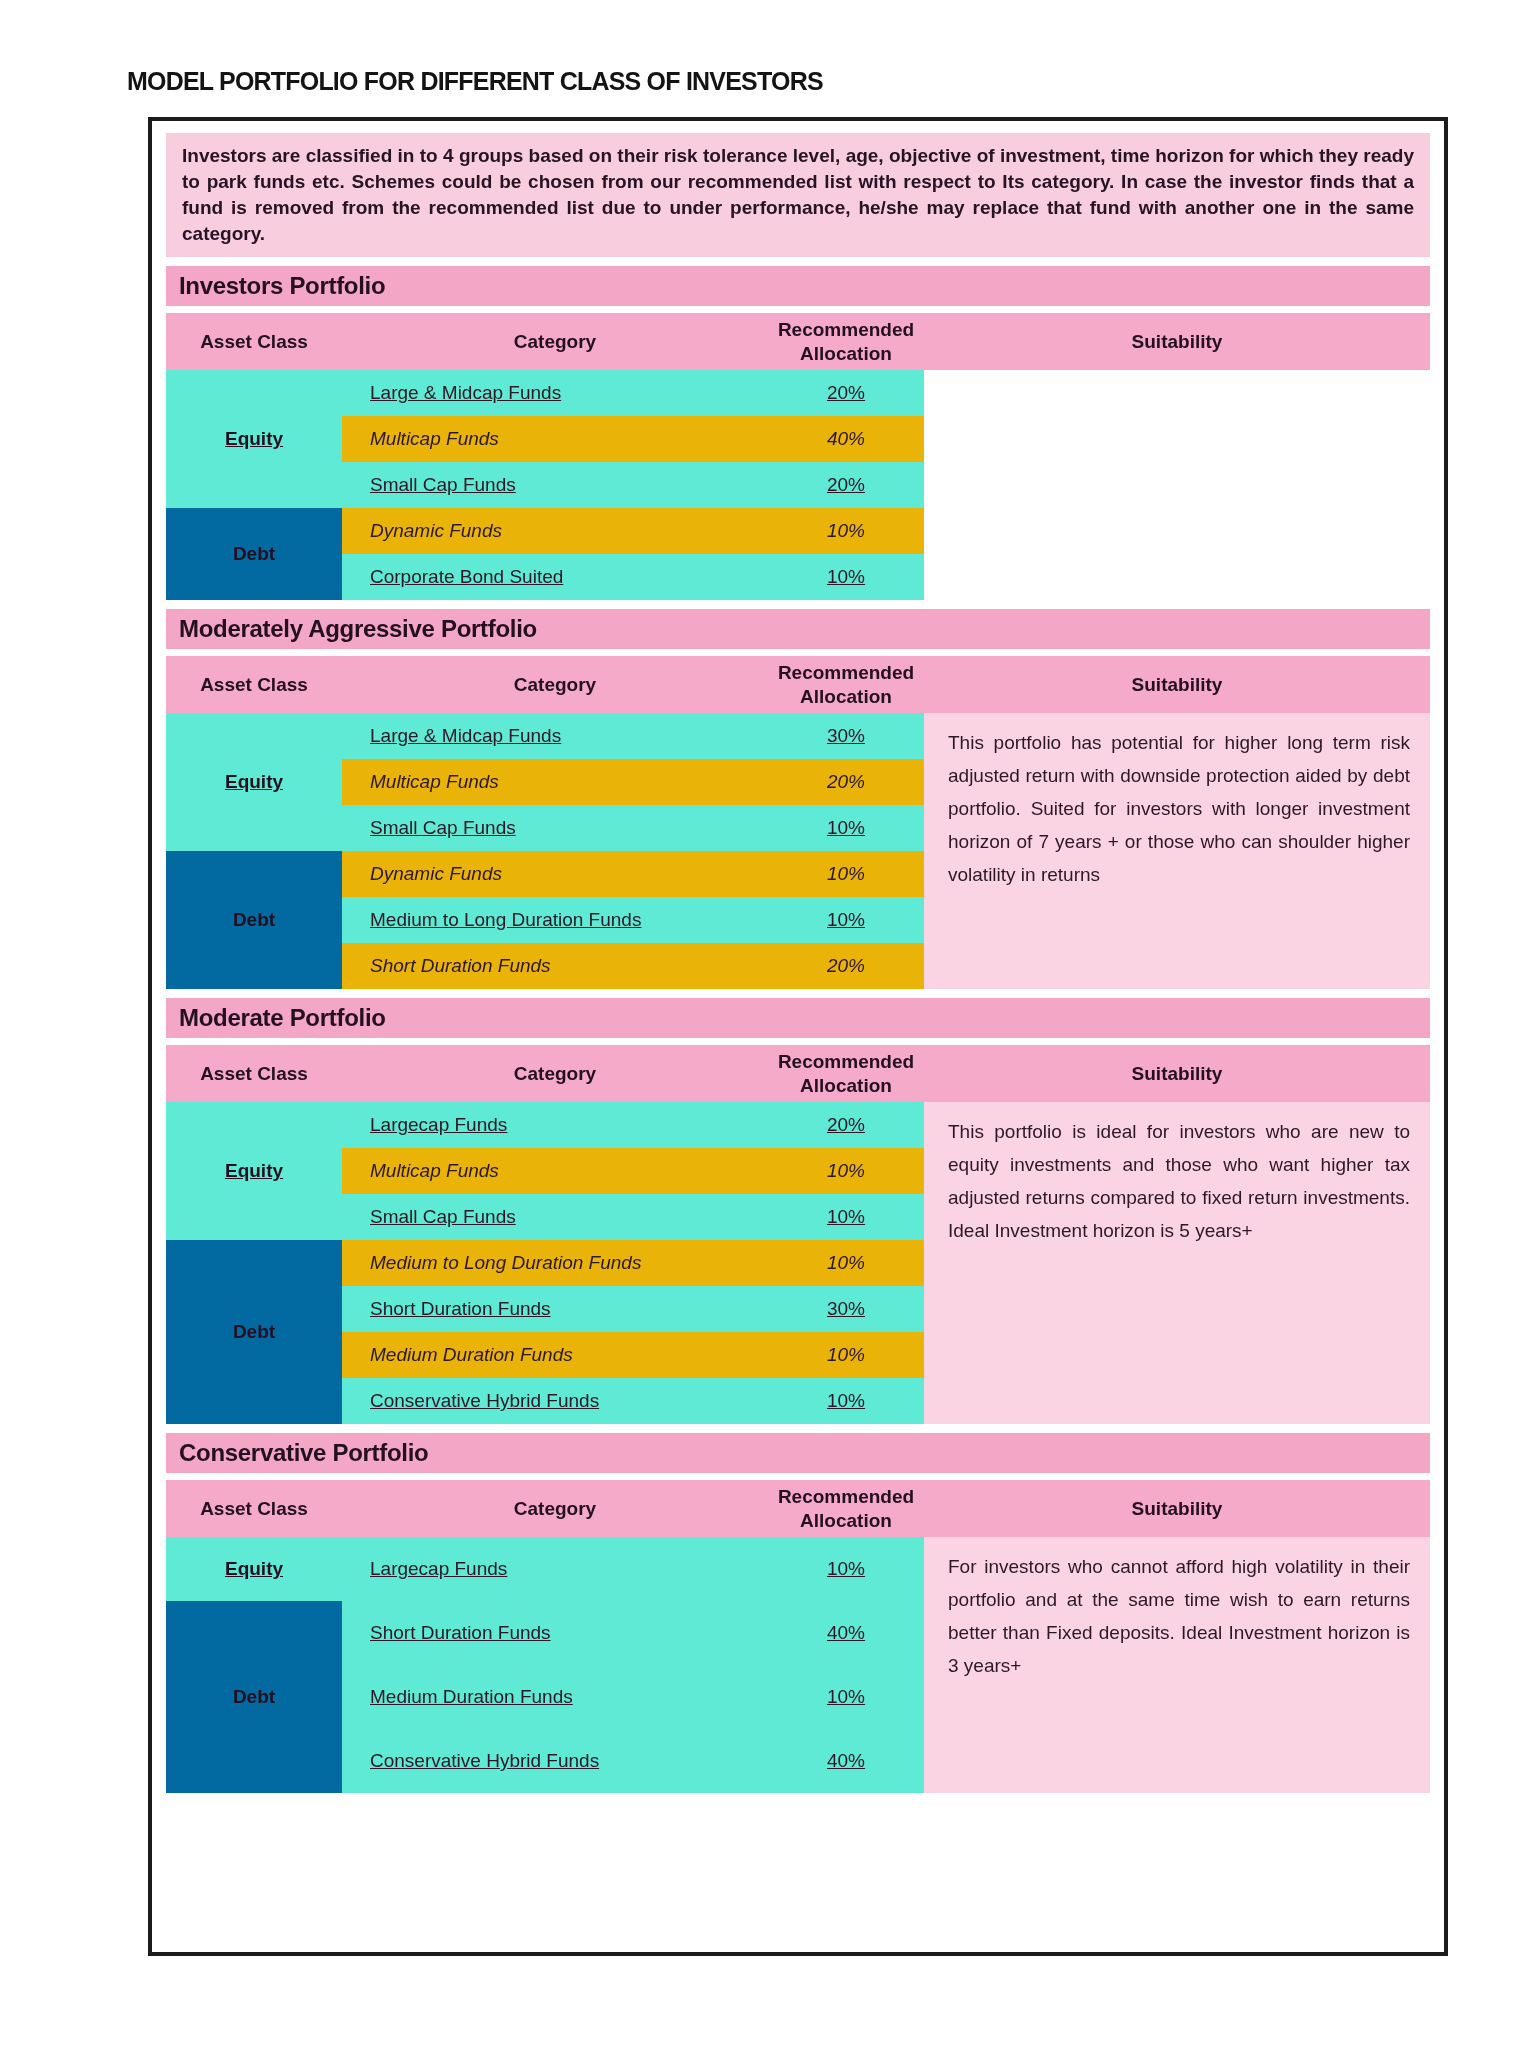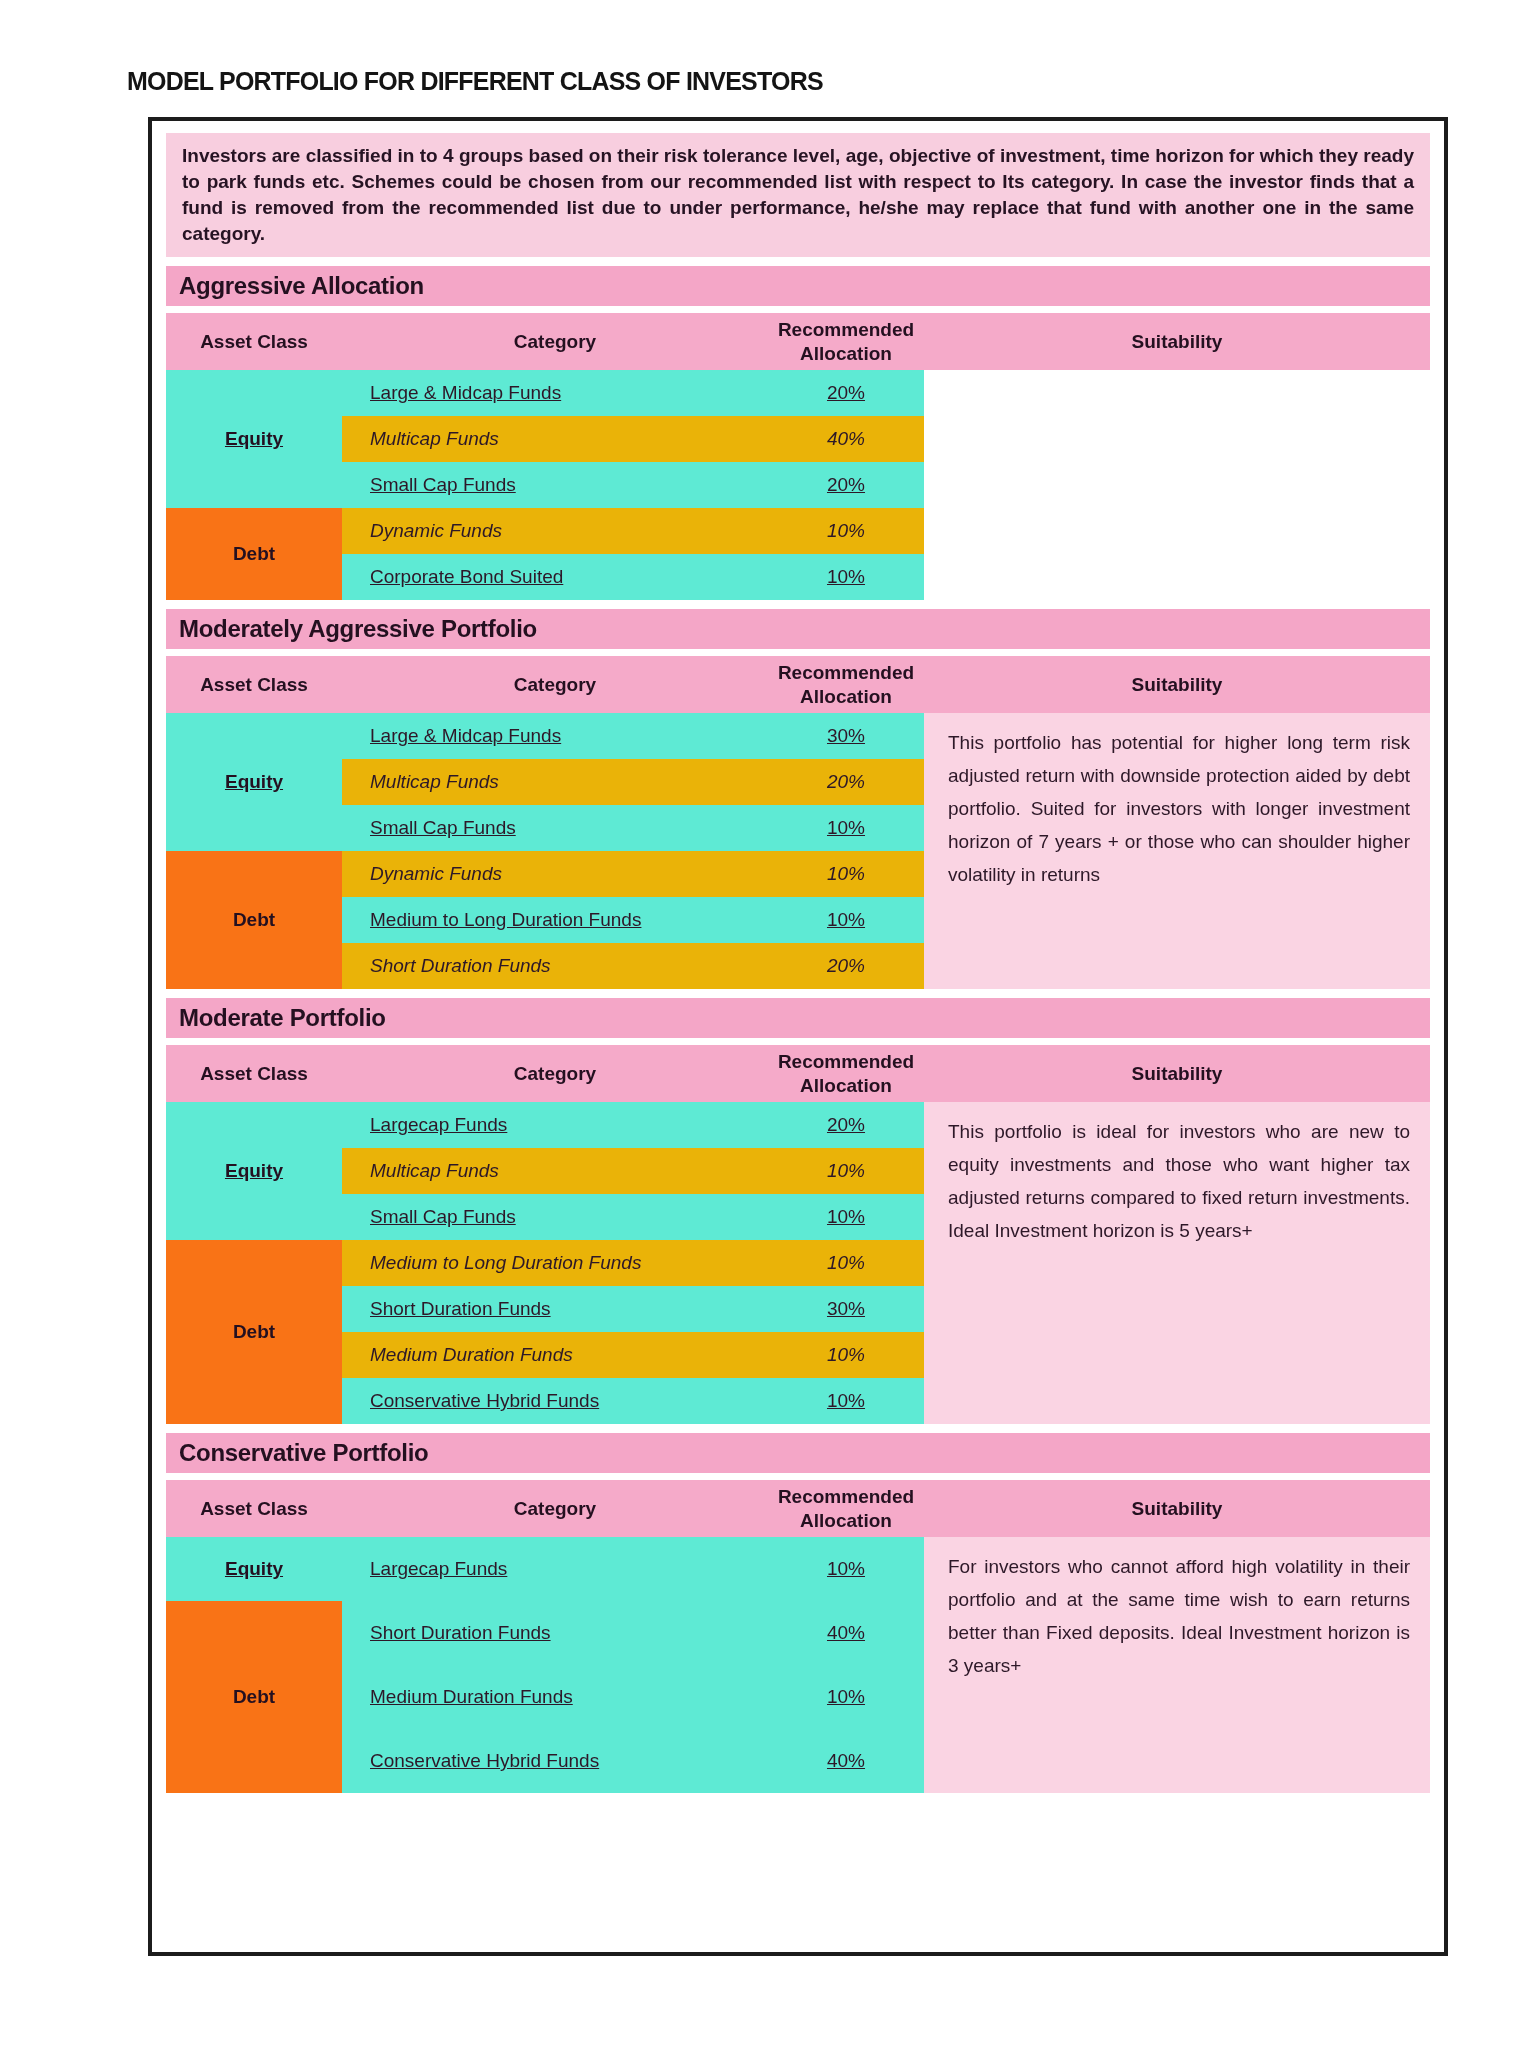--- a/index.html
+++ b/index.html
@@ -50,32 +50,32 @@
   .vcell{
     display:flex;align-items:center;justify-content:center;
     font-size:19px;color:#2d1828;
   }
   .scell{
     background:#FAD4E3;padding:13px 20px 0 24px;box-sizing:border-box;
     font-size:19px;line-height:33px;text-align:justify;color:#2d1828;
   }
   .light{background:#5eead4;text-decoration:underline;}
   .dark{background:#eab308;font-style:italic;}
-  .adark{background:#f97316;}
+  .adark{background:#0369a1;}
 </style>
 </head>
 <body>
 
 <div class="doc-title">MODEL PORTFOLIO FOR DIFFERENT CLASS OF INVESTORS</div>
 
 <div class="outer-box">
 
   <div class="intro">Investors are classified in to 4 groups based on their risk tolerance level, age, objective of investment, time horizon for which they ready to park funds etc. Schemes could be chosen from our recommended list with respect to Its category. In case the investor finds that a fund is removed from the recommended list due to under performance, he/she may replace that fund with another one in the same category.</div>
 
-  <div class="section-bar">Aggressive Allocation</div>
+  <div class="section-bar">Investors Portfolio</div>
   <div class="ptable" style="grid-template-rows:57px repeat(5,46px);">
     <div class="hcell" style="grid-column:1;grid-row:1">Asset Class</div>
     <div class="hcell" style="grid-column:2;grid-row:1">Category</div>
     <div class="hcell" style="grid-column:3;grid-row:1">Recommended Allocation</div>
     <div class="hcell" style="grid-column:4;grid-row:1">Suitability</div>
 
     <div class="acell light" style="grid-column:1;grid-row:2 / span 3">Equity</div>
     <div class="ccell light" style="grid-column:2;grid-row:2">Large &amp; Midcap Funds</div>
     <div class="vcell light" style="grid-column:3;grid-row:2">20%</div>
     <div class="ccell dark" style="grid-column:2;grid-row:3">Multicap Funds</div>

